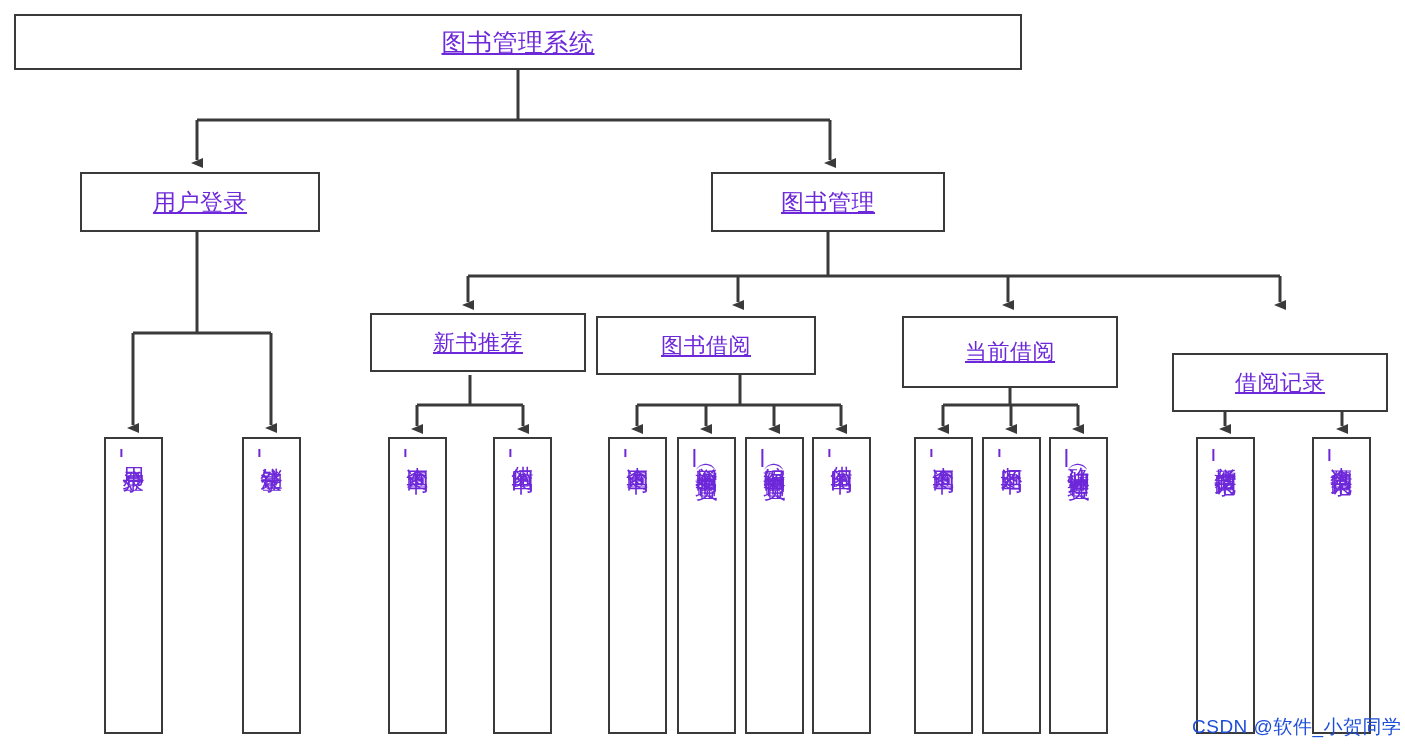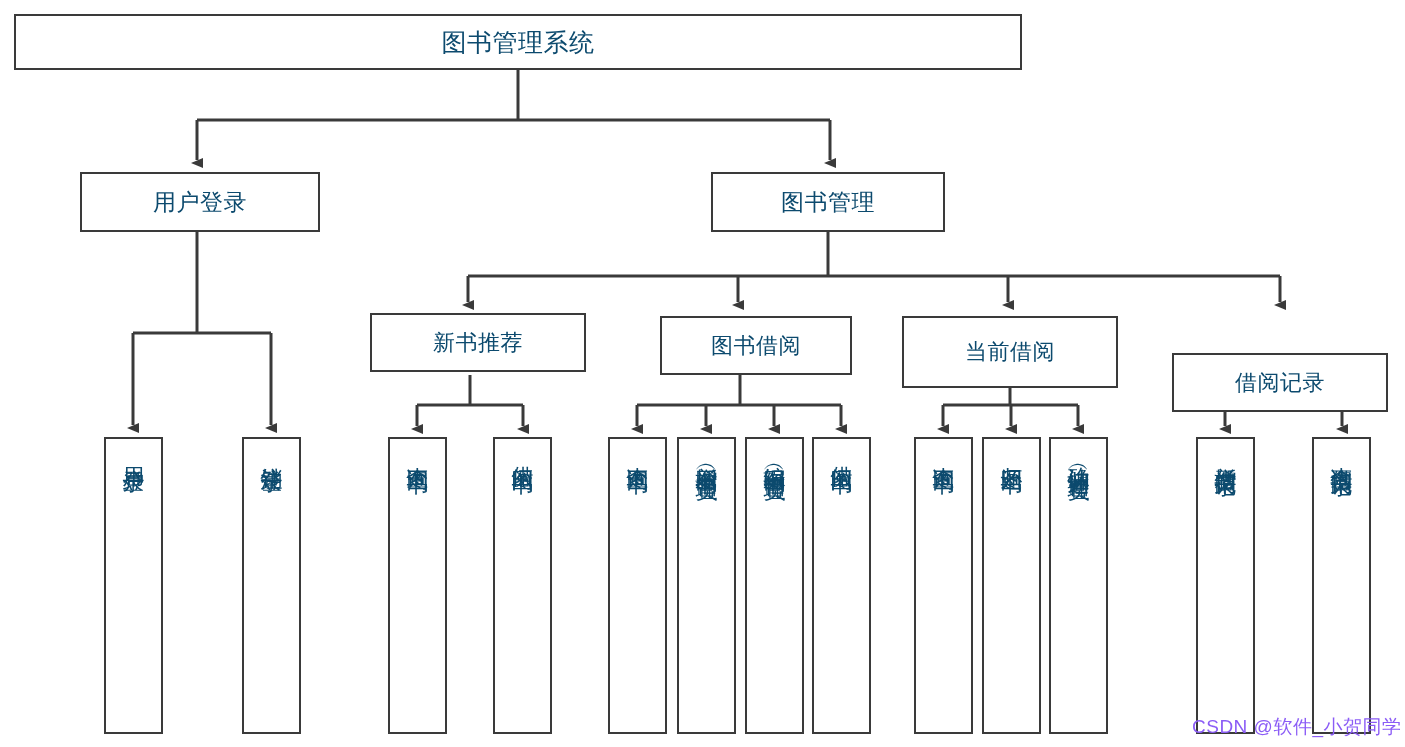--- a/index.html
+++ b/index.html
@@ -26,22 +26,23 @@
     pointer-events: none;
   }
   .node {
     position: absolute;
     box-sizing: border-box;
     border: 2.5px solid #3a3a3a;
     background: #ffffff;
     display: flex;
     align-items: center;
     justify-content: center;
-    color: #0c4a6e;
+    color: #6d28d9;
     letter-spacing: 0.5px;
+    text-decoration: underline;
   }
   .node.root {
     font-size: 25px;
   }
   .node.lvl2 {
     font-size: 23px;
   }
   .node.lvl3 {
     font-size: 22px;
   }
@@ -53,21 +54,21 @@
   }
   .vtext {
     writing-mode: vertical-rl;
     text-orientation: upright;
     line-height: 1.08;
     letter-spacing: 2px;
     white-space: nowrap;
   }
   .watermark {
     position: absolute;
-    color: #8b5cf6;
+    color: #1d4ed8;
     font-size: 19px;
     letter-spacing: 0.5px;
     white-space: nowrap;
   }
 </style>
 </head>
 <body>
 
 <div id="canvas">
 
@@ -130,21 +131,21 @@
   <div class="node lvl2" style="left:80px; top:172px; width:240px; height:60px;">
     <span>用户登录</span>
   </div>
   <div class="node lvl2" style="left:711px; top:172px; width:234px; height:60px;justify-content:center;">
     <span>图书管理</span>
   </div>
 
   <div class="node lvl3" style="left:362px; top:313px; width:216px; height:59px;margin-left:8px;">
     <span>新书推荐</span>
   </div>
-  <div class="node lvl3" style="left:660px; top:316px; width:192px; height:59px;">
+  <div class="node lvl3" style="left:596px; top:316px; width:220px; height:59px;">
     <span>图书借阅</span>
   </div>
   <div class="node lvl3" style="left:902px; top:316px; width:216px; height:72px;">
     <span>当前借阅</span>
   </div>
   <div class="node lvl3" style="left:1172px; top:316px; width:216px; height:59px;margin-top:37px;">
     <span>借阅记录</span>
   </div>
 
   <div class="node leaf" style="left:104px; top:437px; width:59px; height:297px;">

